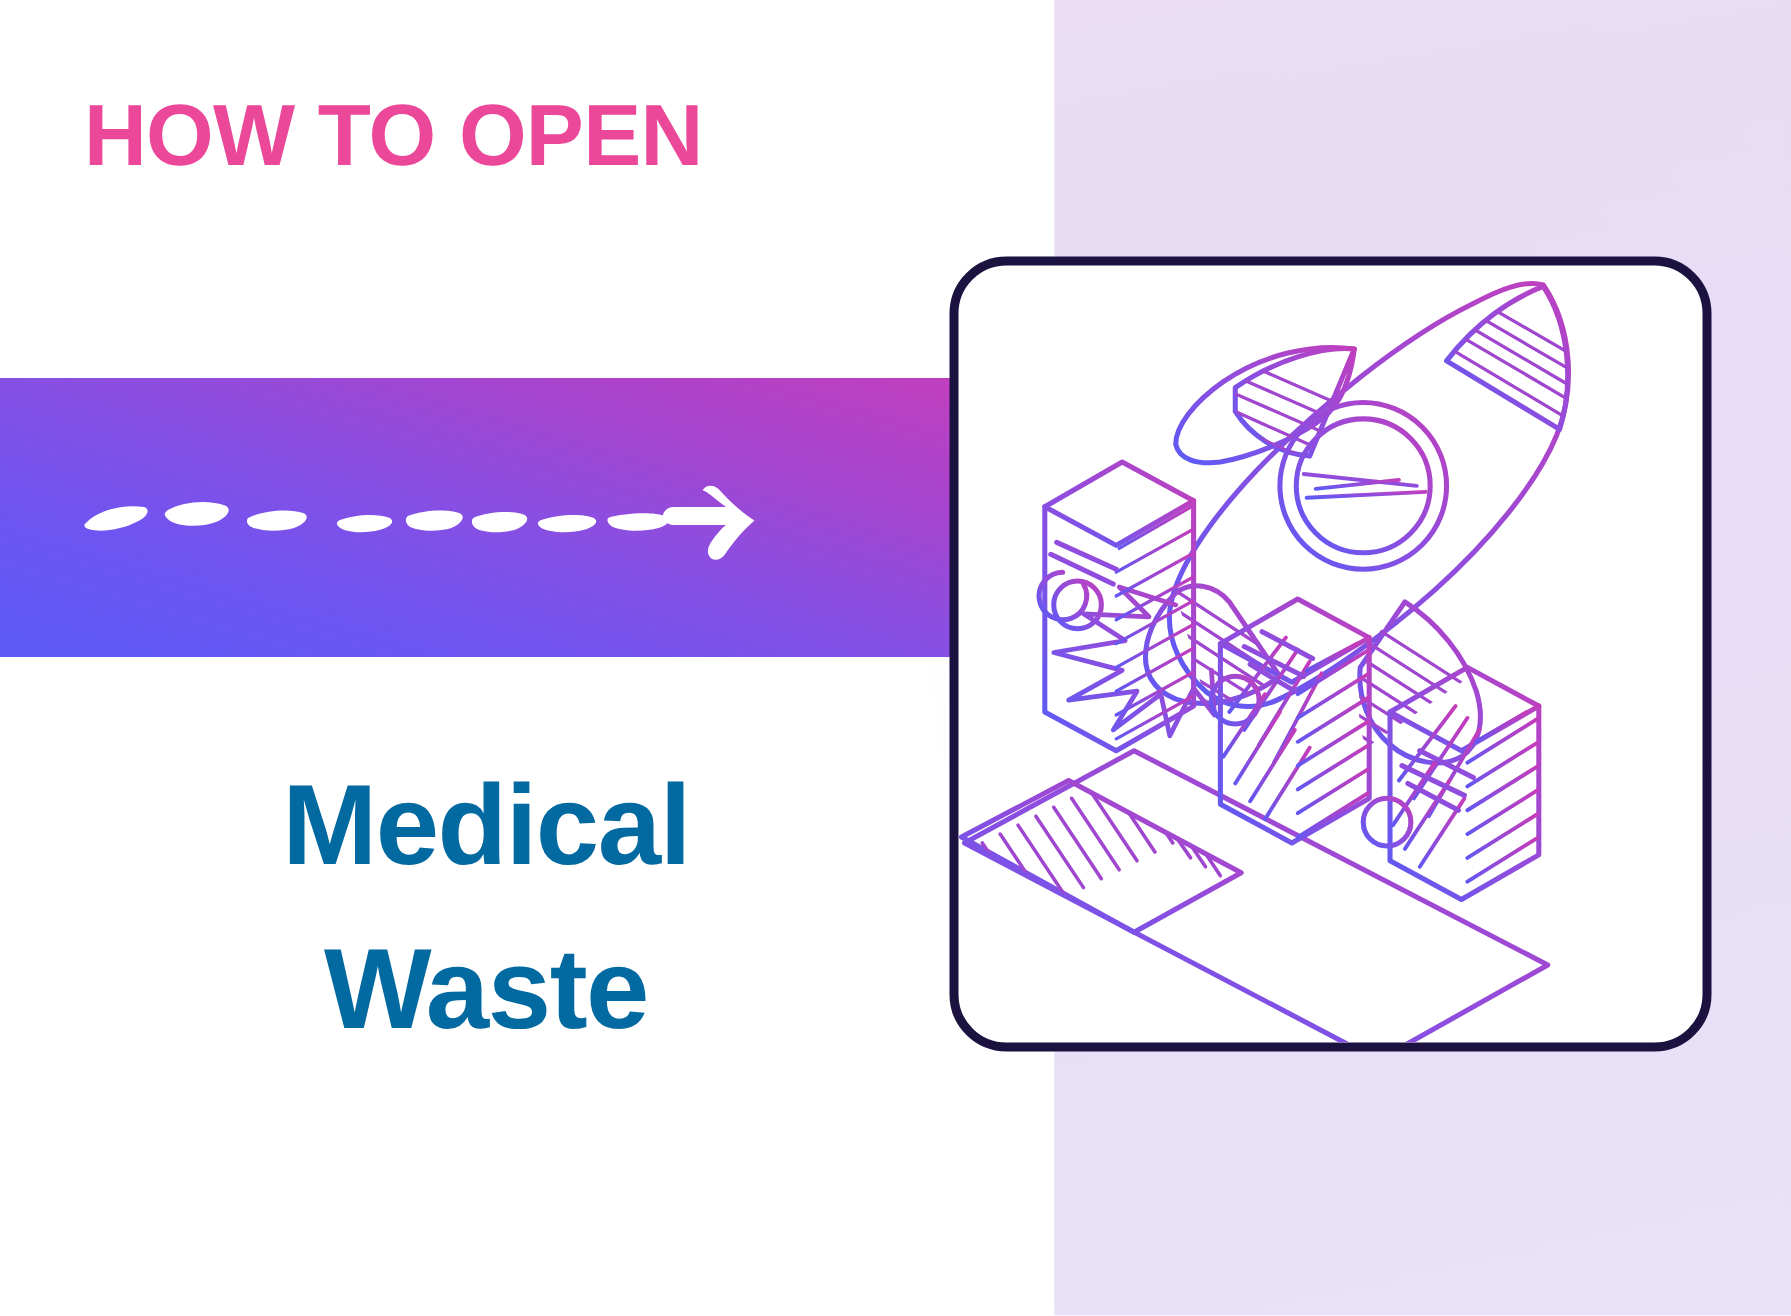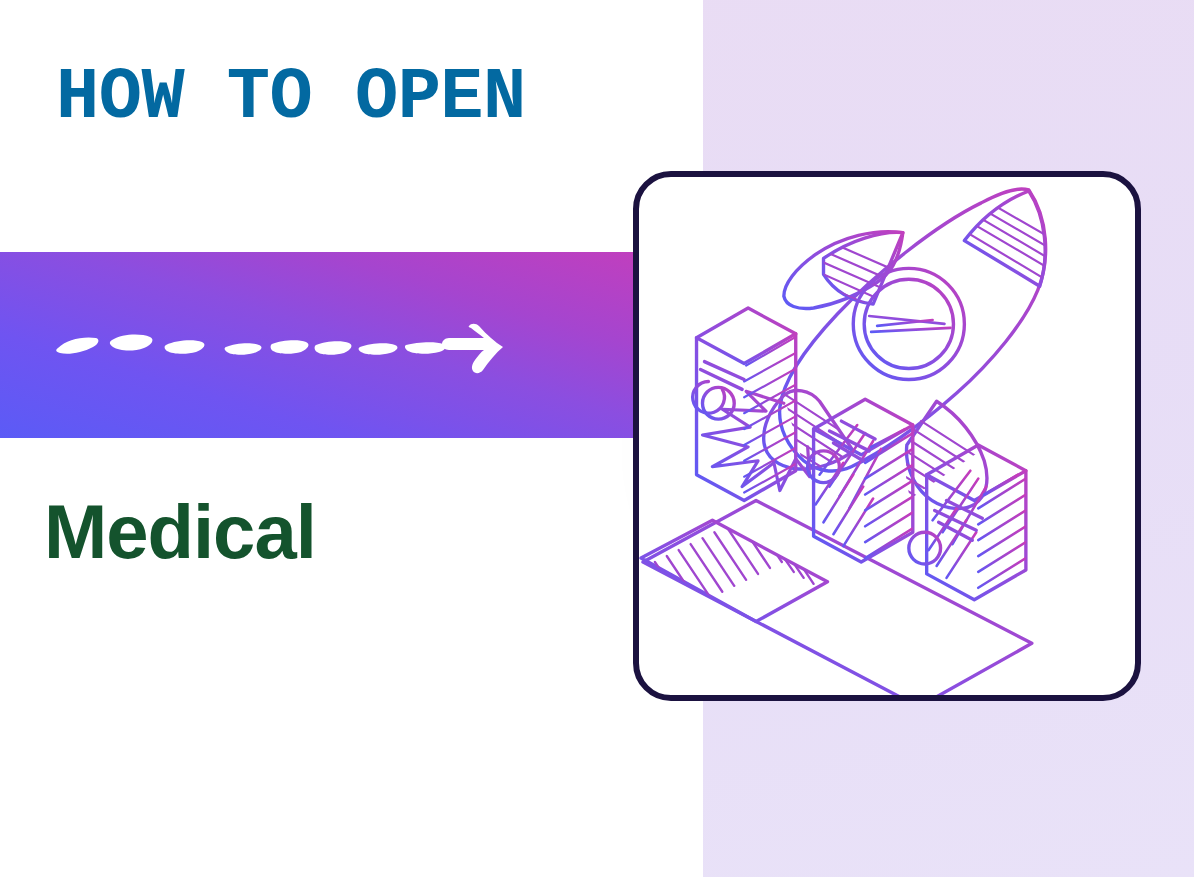--- a/index.html
+++ b/index.html
@@ -47,26 +47,26 @@
     background: radial-gradient(closest-side, rgba(90,80,110,.20) 0%, rgba(90,80,110,.10) 45%, rgba(90,80,110,0) 78%);
     filter: blur(14px);
     pointer-events: none;
   }
 
   
   .eyebrow {
     position: absolute;
     left: 56px;
     top: 62px;
-    font-size: 72px;
+    font-size: 58px;
     line-height: 1;
     font-weight: 700;
     letter-spacing: -0.5px;
-    color: #0369a1;
-    font-family: Liberation Mono, monospace;
+    color: #ec4899;
+    font-family: Liberation Sans, sans-serif;
     white-space: nowrap;
   }
 
   
   .band {
     position: absolute;
     left: 0;
     top: 252px;
     width: 634px;
     height: 186px;
@@ -75,28 +75,29 @@
   .band-arrow {
     position: absolute;
     left: 0; top: 0;
     width: 634px; height: 186px;
   }
 
   
   .title {
     position: absolute;
     left: 44px;
-    top: 477px;
+    top: 496px;
     width: 560px;
     font-size: 76px;
     line-height: 1.44;
     font-weight: 700;
     letter-spacing: -1px;
-    color: #14532d;
+    color: #0369a1;
     font-family: "Liberation Sans", sans-serif;
+    text-align: center;
   }
   .title .ln { display: block; }
 
   
   .card {
     position: absolute;
     left: 633px;
     top: 171px;
     width: 508px;
     height: 530px;
@@ -135,20 +136,21 @@
         <path d="M360 95 C370 91, 388 90, 395 93 C400 95, 397 99, 390 101 C380 104, 366 103, 361 100 C358 98, 358 96, 360 95 Z"></path>
         <path d="M406 93 C416 90, 436 89, 443 92 C448 94, 446 98, 439 100 C428 103, 414 102, 408 99 C405 97, 404 94, 406 93 Z"></path>
 
         <path d="M469 74 C471 71, 476 71, 479 74 C487 83, 495 90, 503 95 C496 101, 489 109, 483 118 C480 122, 475 122, 473 119 C471 116, 472 112, 475 108 C478 104, 481 100, 484 98 L449 98 C445 98, 442 95, 442 92 C442 89, 445 86, 449 86 L484 86 C480 83, 475 79, 471 76 C469 75, 468 75, 469 74 Z"></path>
       </g>
     </svg>
   </div>
 
   <div class="title">
     <span class="ln">Medical</span>
+    <span class="ln">Waste</span>
   </div>
 
   <div class="card">
     <svg viewBox="0 0 500 522" width="496" height="518">
       <defs>
         <linearGradient id="sk" x1="0" y1="1" x2="1" y2="0">
           <stop offset="0%" stop-color="#5b5bf6"></stop>
           <stop offset="45%" stop-color="#8b4ee0"></stop>
           <stop offset="100%" stop-color="#c13fbd"></stop>
         </linearGradient>

